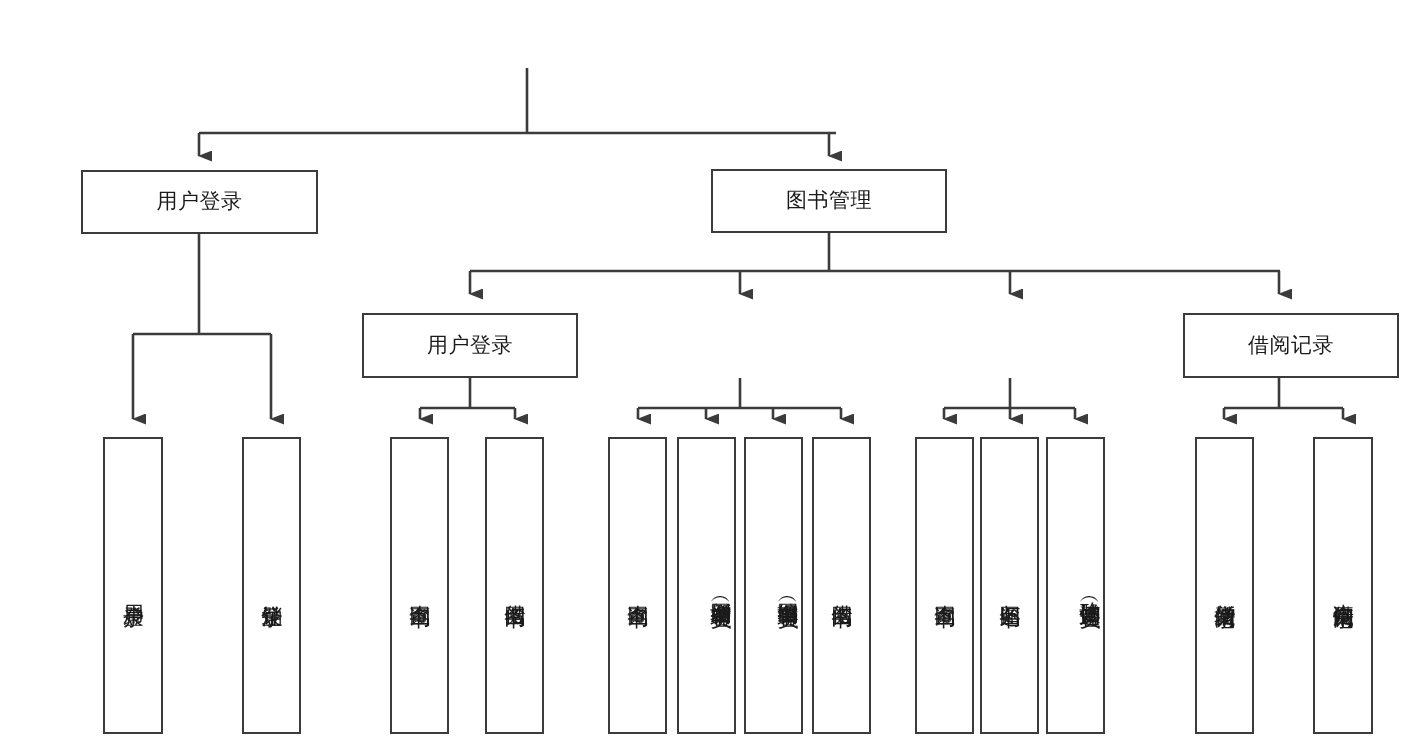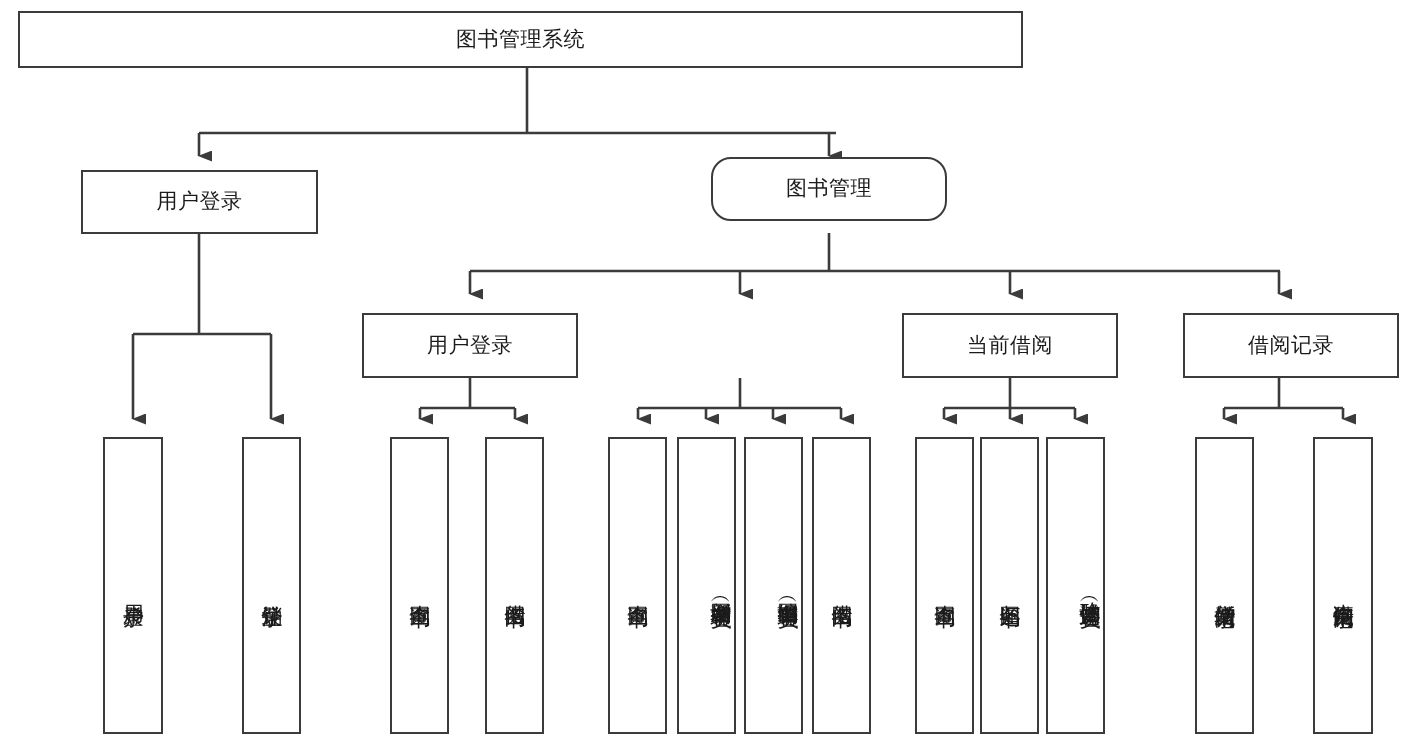--- a/index.html
+++ b/index.html
@@ -114,36 +114,30 @@
       <path d="M 1010 408 L 1010 419" marker-end="url(#arrow)"></path>
       <path d="M 1075 408 L 1075 419" marker-end="url(#arrow)"></path>
 
       <path d="M 1279 378 L 1279 408"></path>
       <path d="M 1224 408 L 1343 408"></path>
       <path d="M 1224 408 L 1224 419" marker-end="url(#arrow)"></path>
       <path d="M 1343 408 L 1343 419" marker-end="url(#arrow)"></path>
     </g>
   </svg>
 
-  <div class="node horiz" id="node-root" style="left: 18px; top: 11px; width: 1005px; height: 57px;">
-    <span class="label">图书管理系统</span>
-  </div>
 
   <div class="node horiz" id="node-l1-0" style="left: 81px; top: 170px; width: 237px; height: 64px;">
     <span class="label">用户登录</span>
   </div>
-  <div class="node horiz" id="node-l1-1" style="left: 711px; top: 157px; width: 236px; height: 64px; border-radius: 20px;">
+  <div class="node horiz" id="node-l1-1" style="left: 711px; top: 169px; width: 236px; height: 64px;">
     <span class="label">图书管理</span>
   </div>
 
   <div class="node horiz" id="node-l2-0" style="left: 362px; top: 313px; width: 216px; height: 65px;">
     <span class="label">用户登录</span>
-  </div>
-  <div class="node horiz" id="node-l2-2" style="left: 902px; top: 313px; width: 216px; height: 65px;">
-    <span class="label">当前借阅</span>
   </div>
   <div class="node horiz" id="node-l2-3" style="left: 1171px; top: 313px; width: 216px; height: 65px; margin-left: 12px;">
     <span class="label">借阅记录</span>
   </div>
 
   <div class="node vert midalign" id="node-leaf-0" style="left: 103px; top: 437px; width: 60px; height: 297px;">
     <span class="label">用户登录</span>
   </div>
   <div class="node vert midalign" id="node-leaf-1" style="left: 242px; top: 437px; width: 59px; height: 297px;">
     <span class="label">注销登录</span>

